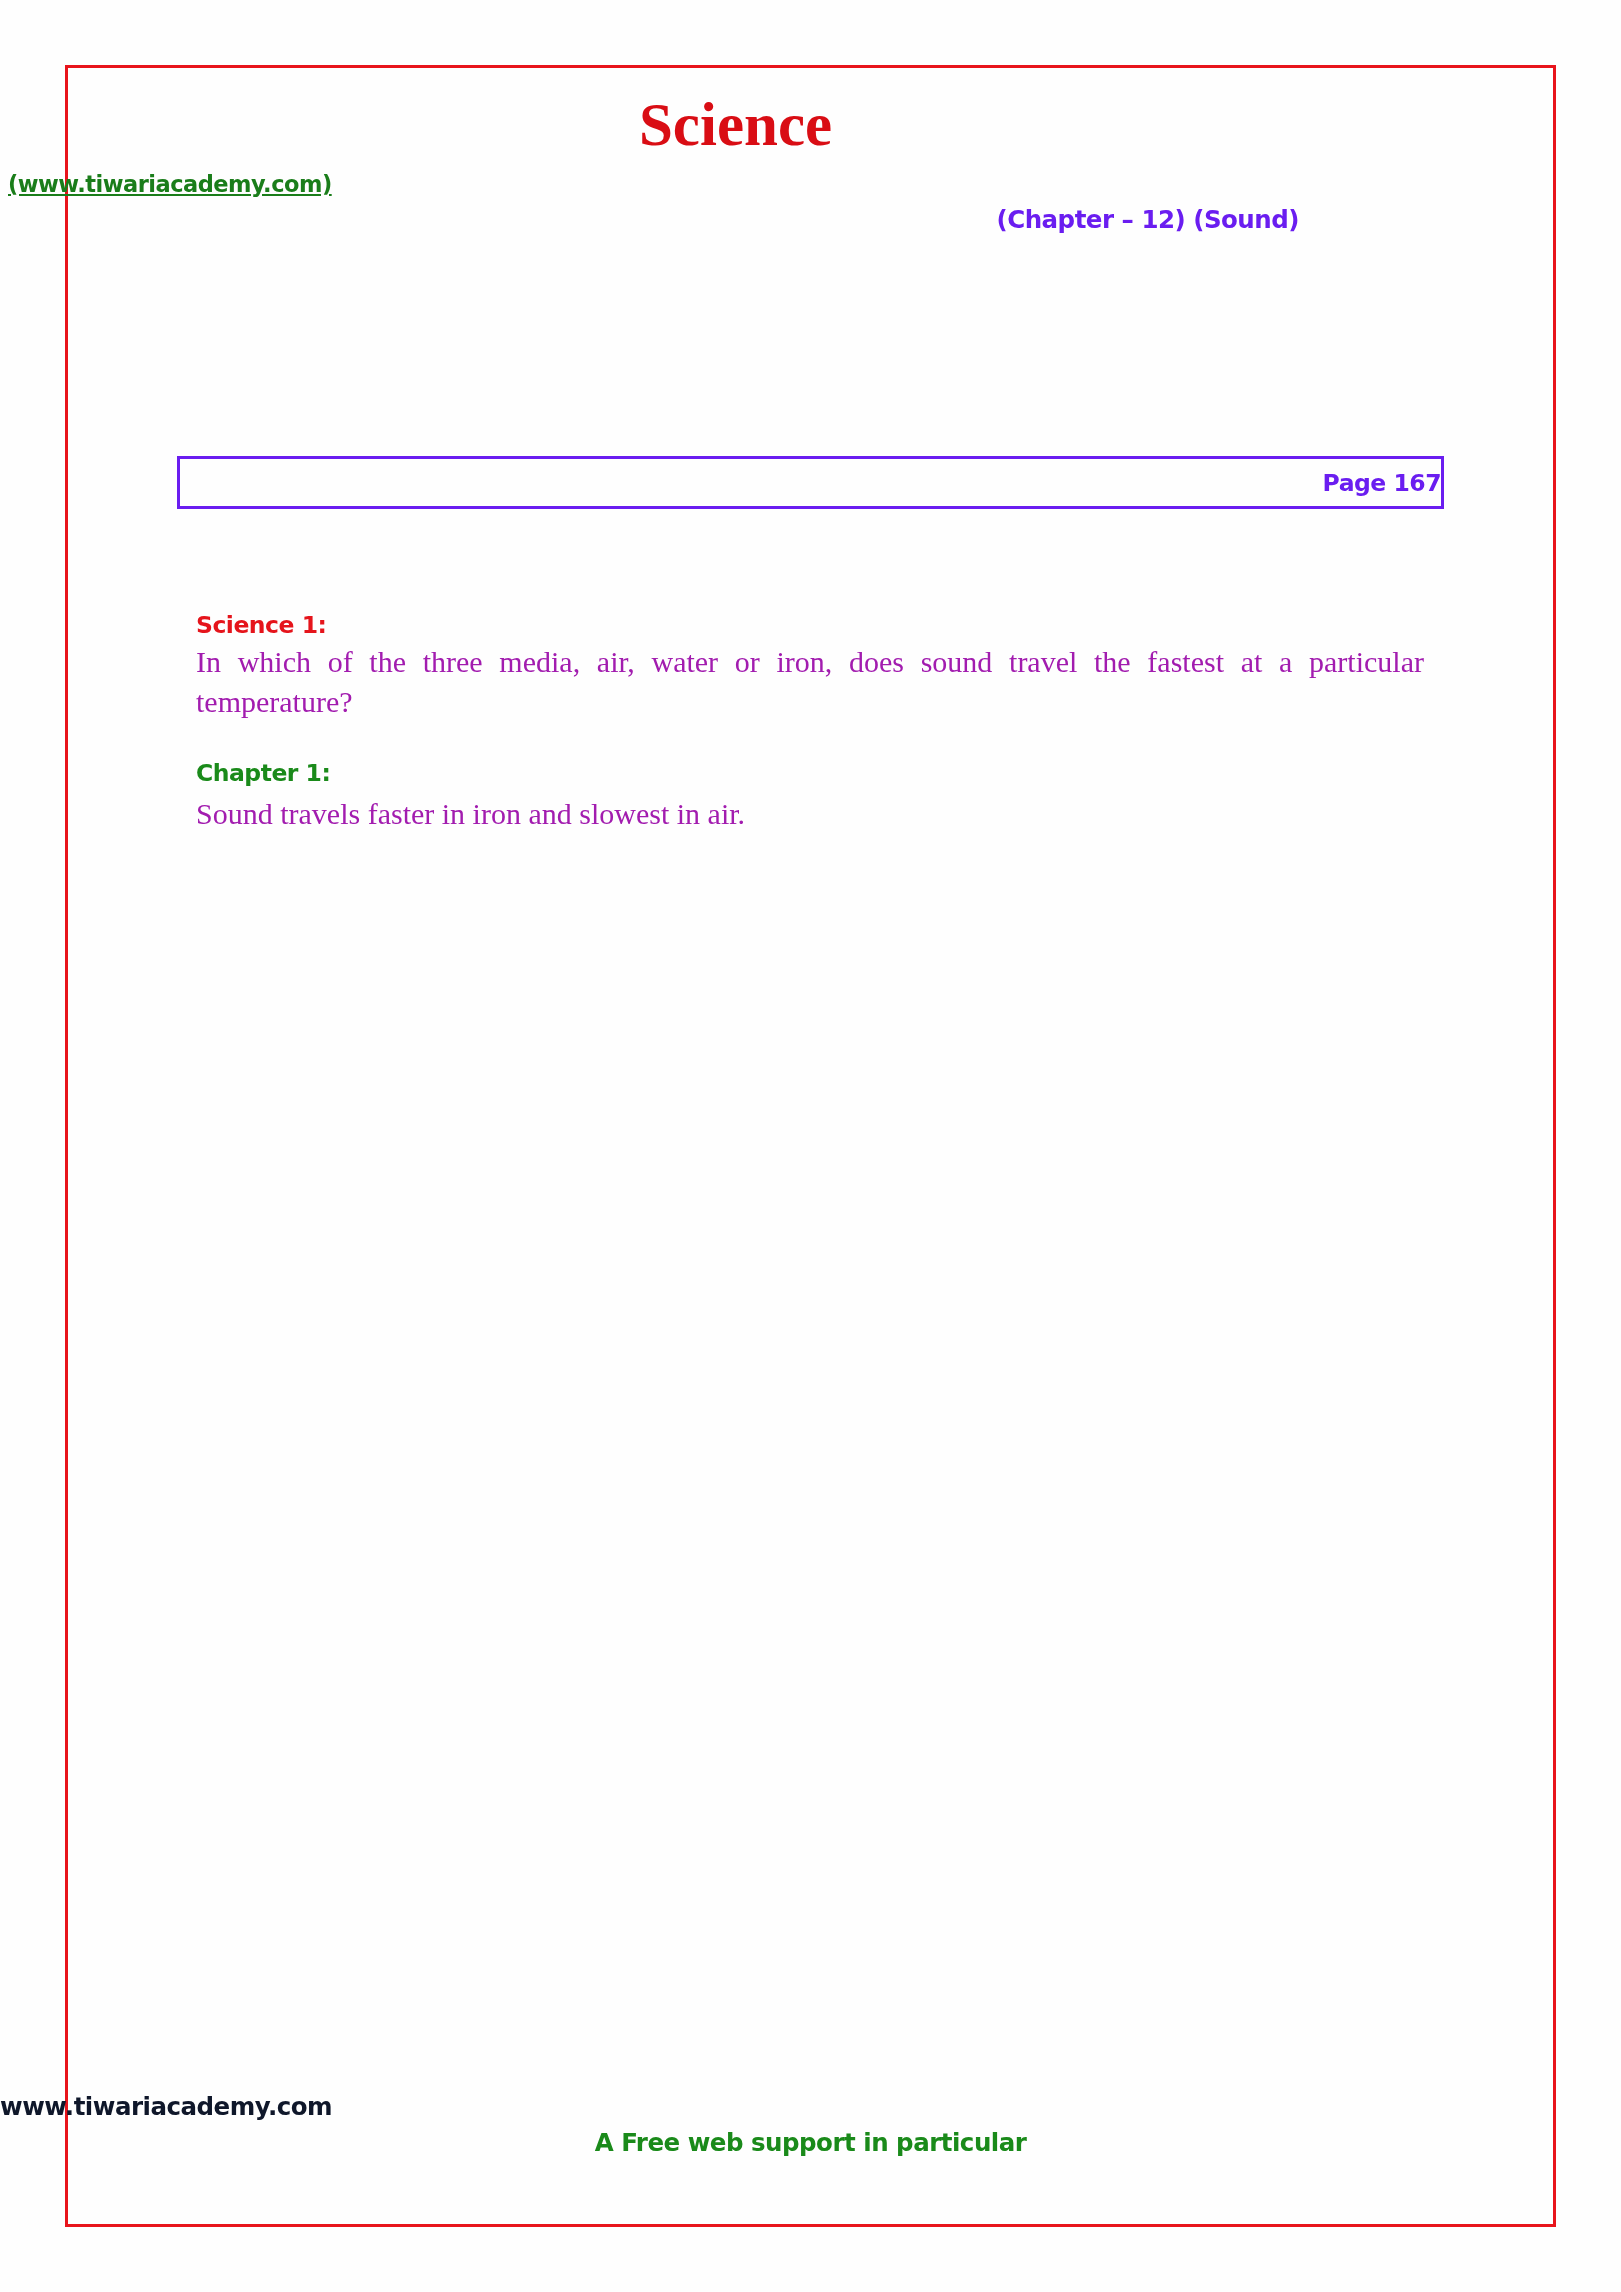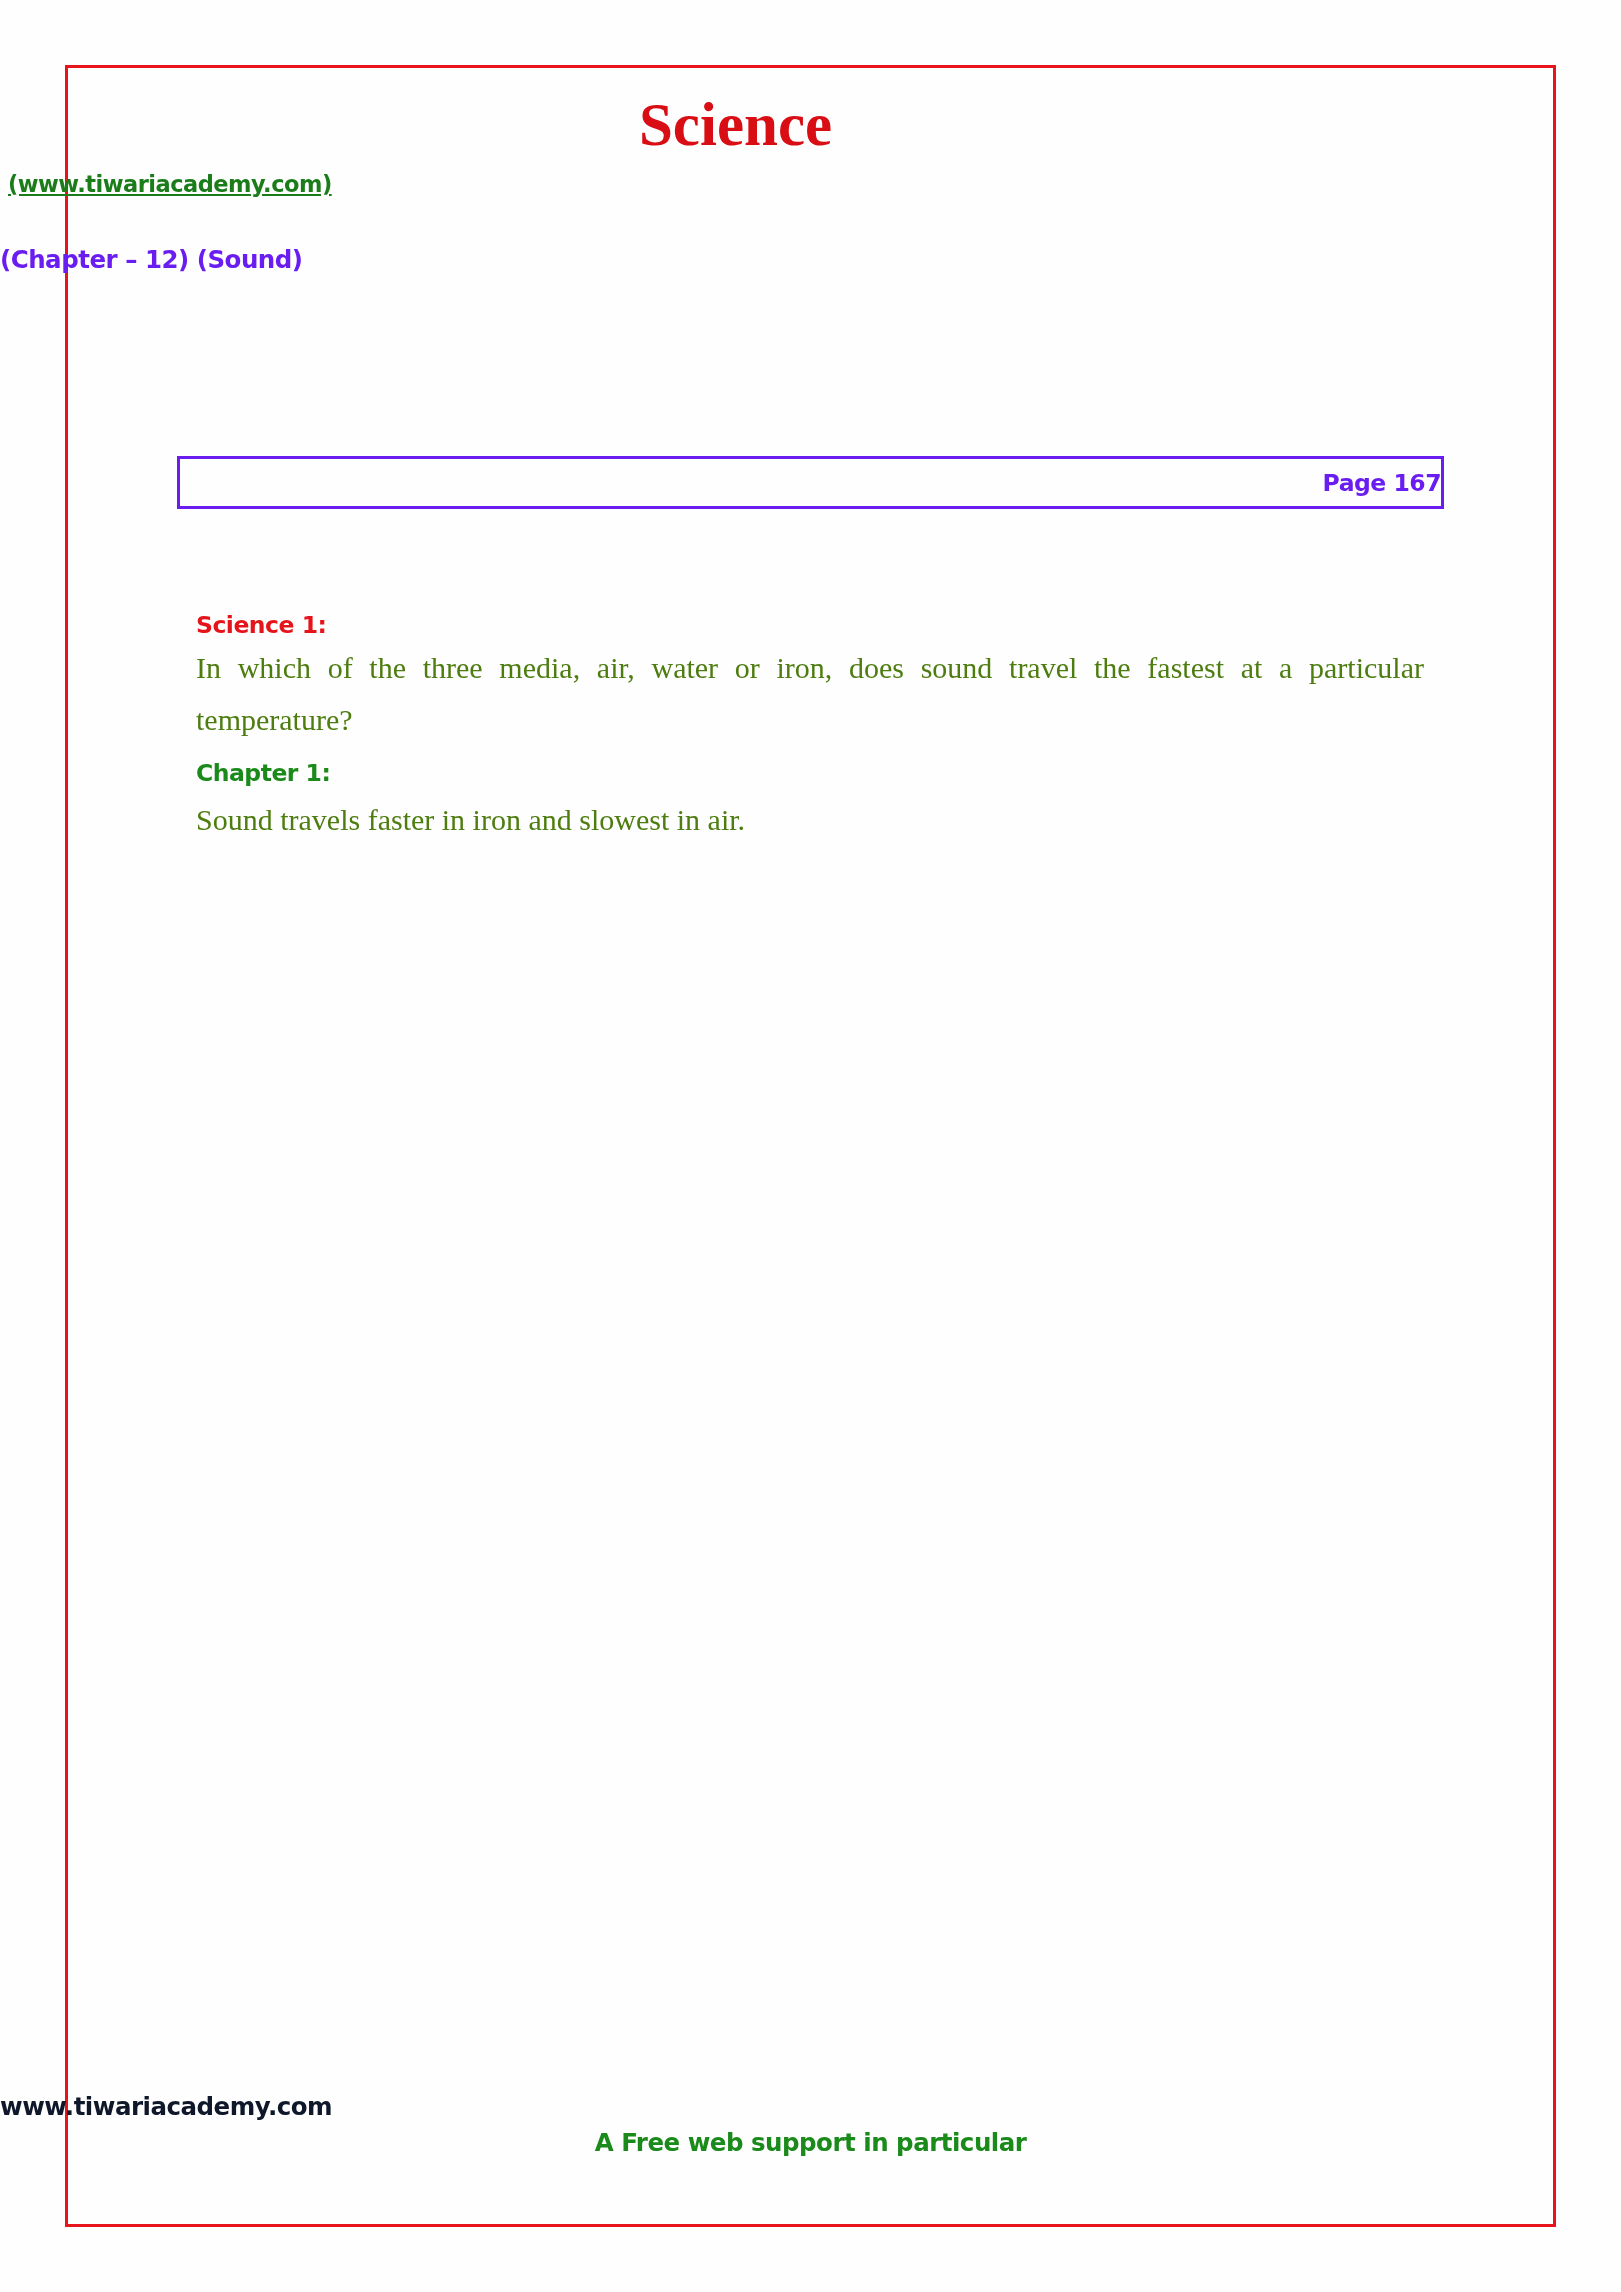--- a/index.html
+++ b/index.html
@@ -20,23 +20,23 @@
   }
   .site-link {
     position: absolute; left: 8px; width: 1621px; top: 171px;
     text-align: left;
     font-family: "DejaVu Sans", sans-serif; font-weight: bold;
     font-size: 22.5px; color: #1a7d1a; text-decoration: underline;
     letter-spacing: -0.5px;
   }
   .chapter {
     position: absolute; left: 0; width: 1299px; top: 205px;
-    text-align: left;
+    text-align: right;
     font-family: "DejaVu Sans", sans-serif; font-weight: bold;
-    font-size: 24.5px; color: #6a1df0; letter-spacing: -0.5px; margin-top: 40px;
+    font-size: 24.5px; color: #6a1df0; letter-spacing: -0.5px;
   }
   .page-box {
     position: absolute; left: 177px; top: 456px;
     width: 1267px; height: 53px;
     border: 3.9px solid #6a1df0; box-sizing: border-box;
     display: flex; align-items: center; justify-content: flex-end;
   }
   .page-box span {
     font-family: "DejaVu Sans", sans-serif; font-weight: bold;
     font-size: 23.5px; color: #6a1df0; letter-spacing: -0.5px;
@@ -44,21 +44,21 @@
   .q-label, .a-label {
     position: absolute; left: 196px;
     font-family: "DejaVu Sans", sans-serif; font-weight: bold;
     font-size: 23.5px; letter-spacing: -0.5px;
   }
   .q-label { top: 611px; color: #e5141b; }
   .a-label { top: 759px; color: #1a8a1a; }
   .body-text {
     position: absolute; left: 196px; width: 1228px;
     font-family: "Liberation Serif", serif; font-size: 30px;
-    line-height: 52px; color: #4d7c0f; text-align: justify;
+    line-height: 40px; color: #a21caf; text-align: justify;
     text-align-last: left;
   }
   .q-text { top: 642px; }
   .q-text::after { content: ""; display: inline-block; width: 100%; }
   .a-text { top: 794px; }
   .footer-site {
     position: absolute; left: 0; width: 1621px; top: 2092px;
     text-align: left;
     font-family: "DejaVu Sans", sans-serif; font-weight: bold;
     font-size: 24.5px; color: #0f172a; letter-spacing: -0.5px;

